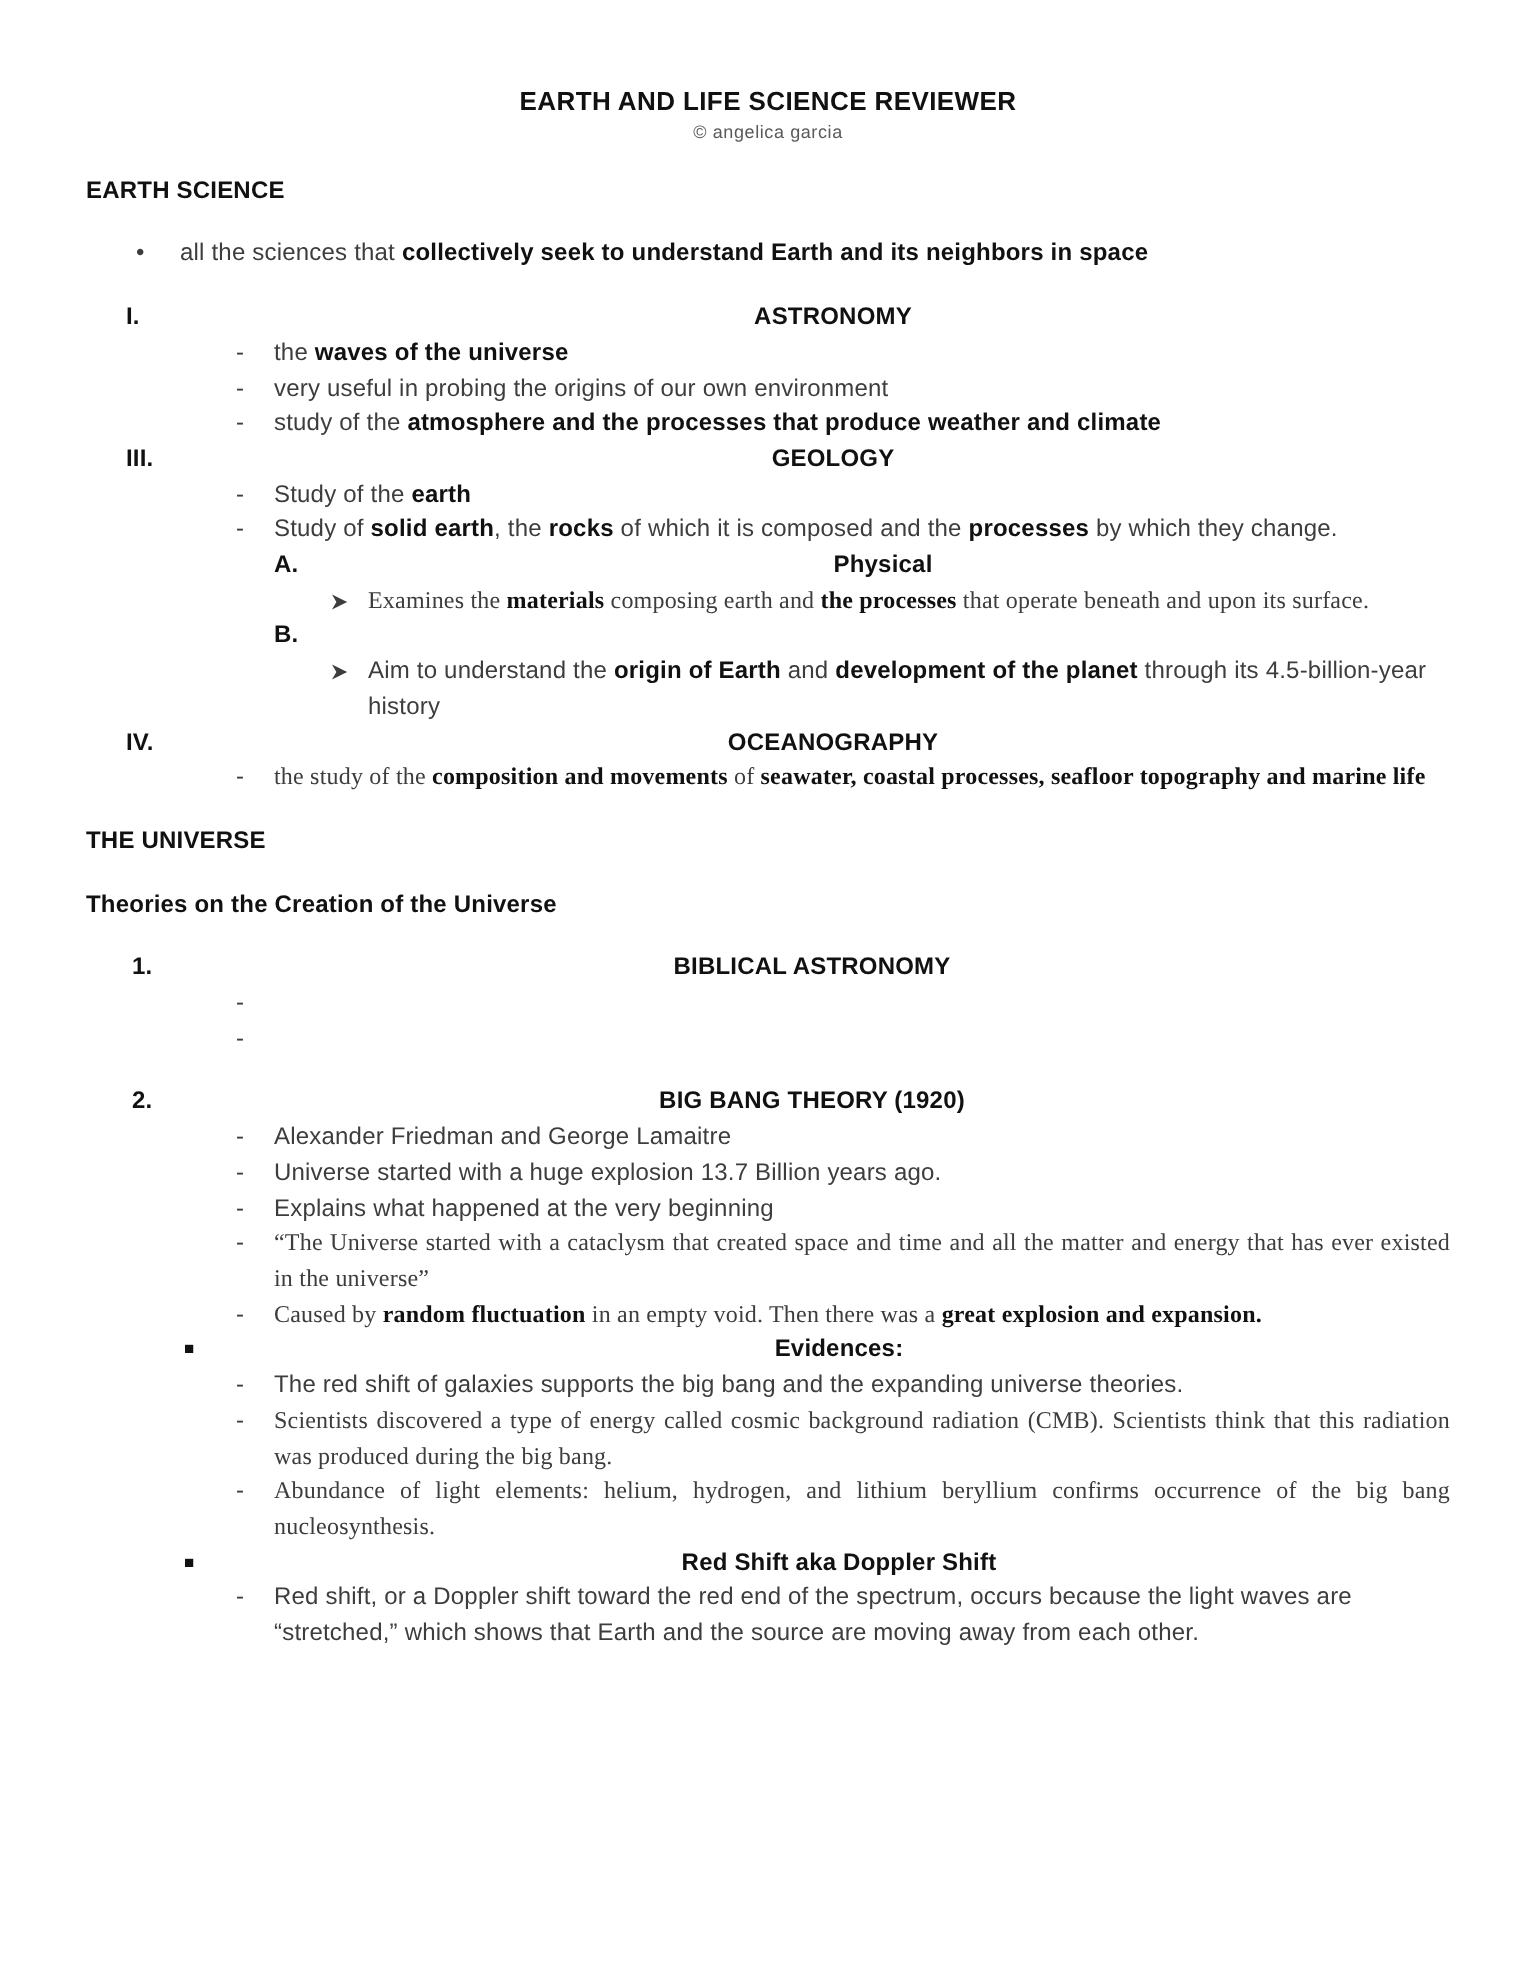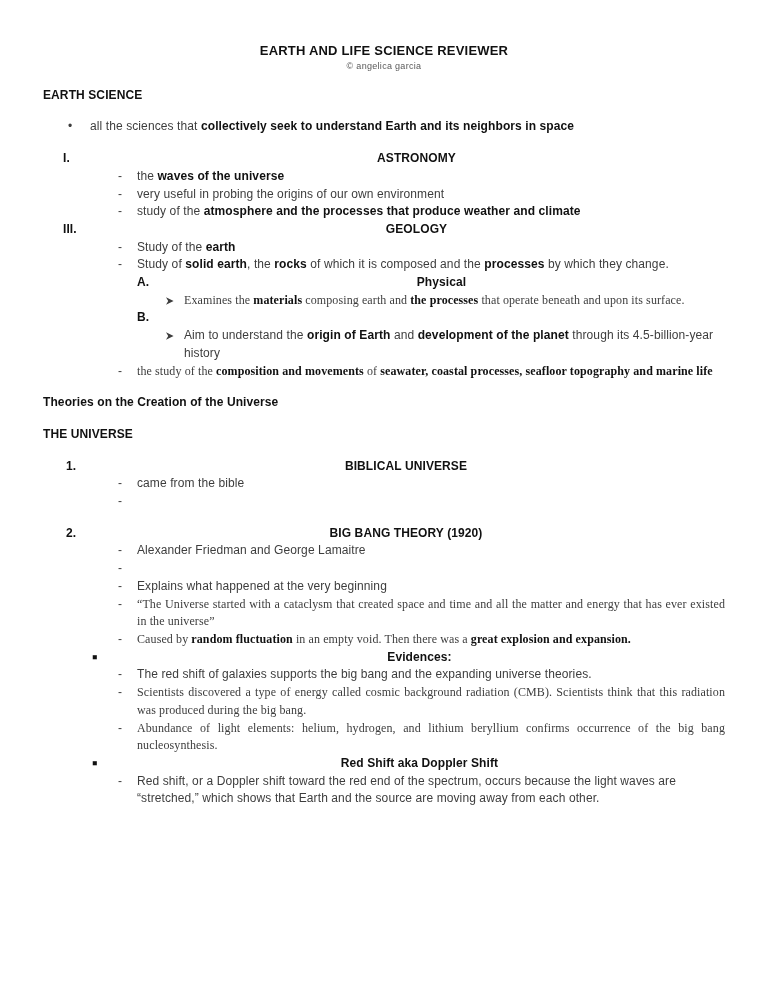--- a/index.html
+++ b/index.html
@@ -117,47 +117,51 @@
       <span class="marker letter-m">B.</span>
     </div>
     <div class="block arrow row">
       <span class="marker arrow-m">
         <svg width="10" height="10" viewBox="0 0 10 10">
           <path d="M1 1.2 L8.6 5 L1 8.8 L3.2 5 Z" fill="#3d3d3d"></path>
         </svg>
       </span>
       <span class="txt"><span>Aim to understand the </span><strong>origin of Earth</strong><span> and </span><strong>development of the planet</strong><span> through its 4.5-billion-year history</span></span>
     </div>
+    <div class="block roman row">
+      <span class="marker roman-m">IV.</span>
+      <span class="txt"><strong>OCEANOGRAPHY</strong></span>
+    </div>
     <div class="block dash2 justify row">
       <span class="marker dash2-m">-</span>
       <span class="txt"><span>the study of the </span><strong>composition and movements</strong><span> of </span><strong>seawater, coastal processes, seafloor topography and marine life</strong></span>
     </div>
+    <div class="block h1 gap"><strong>THE UNIVERSE</strong></div>
     <div class="block h1 gap"><strong>Theories on the Creation of the Universe</strong></div>
-    <div class="block h1 gap"><strong>THE UNIVERSE</strong></div>
     <div class="block num gap row">
       <span class="marker num-m">1.</span>
-      <span class="txt"><strong>BIBLICAL UNIVERSE</strong></span>
+      <span class="txt"><strong>BIBLICAL ASTRONOMY</strong></span>
     </div>
     <div class="block dash2 row">
       <span class="marker dash2-m">-</span>
-      <span class="txt"><span>came from the bible</span></span>
     </div>
     <div class="block dash2 row">
       <span class="marker dash2-m">-</span>
     </div>
     <div class="block num gap row">
       <span class="marker num-m">2.</span>
       <span class="txt"><strong>BIG BANG THEORY (1920)</strong></span>
     </div>
     <div class="block dash2 row">
       <span class="marker dash2-m">-</span>
       <span class="txt"><span>Alexander Friedman and George Lamaitre</span></span>
     </div>
     <div class="block dash2 row">
       <span class="marker dash2-m">-</span>
+      <span class="txt"><span>Universe started with a huge explosion 13.7 Billion years ago.</span></span>
     </div>
     <div class="block dash2 row">
       <span class="marker dash2-m">-</span>
       <span class="txt"><span>Explains what happened at the very beginning</span></span>
     </div>
     <div class="block dash2 justify row">
       <span class="marker dash2-m">-</span>
       <span class="txt"><span>“The Universe started with a cataclysm that created space and time and all the matter and energy that has ever existed in the universe”</span></span>
     </div>
     <div class="block dash2 justify row">

